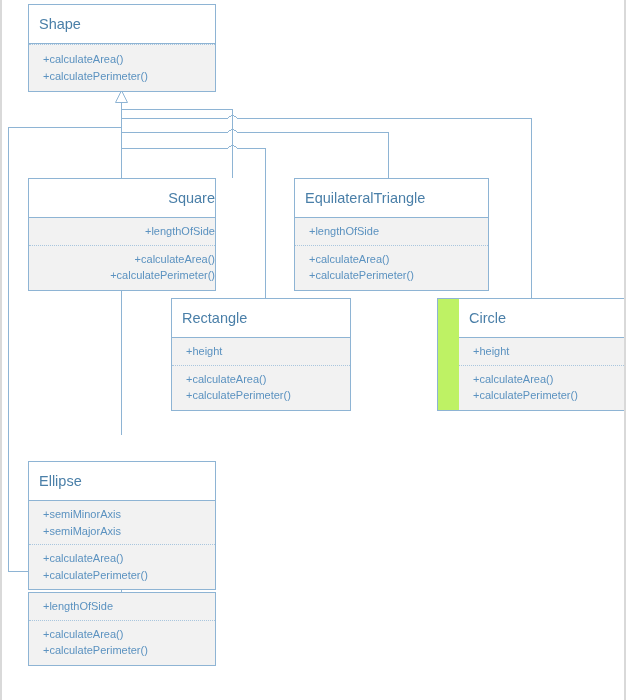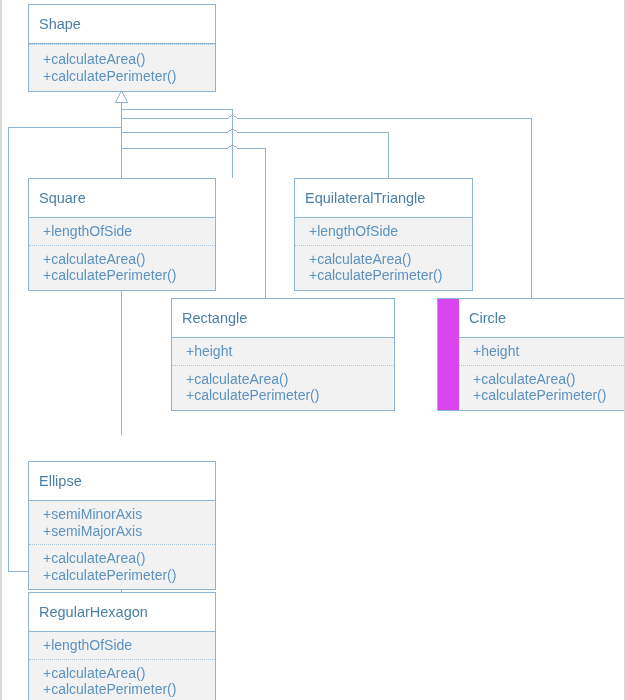--- a/index.html
+++ b/index.html
@@ -21,21 +21,21 @@
   #edges{
     position:absolute;
     left:0; top:0;
     width:626px; height:700px;
     pointer-events:none;
   }
   .uml-class{
     position:absolute;
     box-sizing:border-box;
     border:1px solid #8eb4d4;
-    background:#d946ef;
+    background:#bef264;
     z-index:5;
   }
   .uml-name{
     box-sizing:border-box;
     height:39px;
     line-height:39px;
     padding-left:10px;
     font-size:14.5px;
     color:#4a7fa8;
     background:#ffffff;
@@ -48,21 +48,21 @@
     padding:0;
   }
   .uml-attrs{
     padding:5px 0 5px 0;
     border-bottom:1px dotted #a9c6de;
   }
   .uml-ops{
     padding:5px 0 6px 0;
   }
   .uml-member{
-    font-size:14px;
+    font-size:11px;
     line-height:16.5px;
     color:#5b92c0;
     padding-left:14px;
     white-space:nowrap;
     overflow:hidden;
   }
   
   .ops-only{
     border-top:1px dotted #a9c6de;
     padding:6px 0 7px 0;
@@ -103,47 +103,47 @@
   <div class="uml-class" style="left:26px;top:4px;width:188px;">
     <div class="uml-name">Shape</div>
     <div class="uml-body">
       <div class="uml-ops ops-only">
         <div class="uml-member">+calculateArea()</div>
         <div class="uml-member">+calculatePerimeter()</div>
       </div>
     </div>
   </div>
 
-  <div class="uml-class" style="left:26px;top:178px;width:188px;">
+  <div class="uml-class" style="left:26px;top:178px;width:188px;text-align:right;">
     <div class="uml-name">Square</div>
     <div class="uml-body">
       <div class="uml-attrs">
         <div class="uml-member">+lengthOfSide</div>
       </div>
       <div class="uml-ops">
         <div class="uml-member">+calculateArea()</div>
         <div class="uml-member">+calculatePerimeter()</div>
       </div>
     </div>
   </div>
 
-  <div class="uml-class" style="left:292px;top:178px;width:179px;">
+  <div class="uml-class" style="left:292px;top:178px;width:195px;">
     <div class="uml-name">EquilateralTriangle</div>
     <div class="uml-body">
       <div class="uml-attrs">
         <div class="uml-member">+lengthOfSide</div>
       </div>
       <div class="uml-ops">
         <div class="uml-member">+calculateArea()</div>
         <div class="uml-member">+calculatePerimeter()</div>
       </div>
     </div>
   </div>
 
-  <div class="uml-class" style="left:169px;top:298px;width:224px;">
+  <div class="uml-class" style="left:169px;top:298px;width:180px;">
     <div class="uml-name">Rectangle</div>
     <div class="uml-body">
       <div class="uml-attrs">
         <div class="uml-member">+height</div>
       </div>
       <div class="uml-ops">
         <div class="uml-member">+calculateArea()</div>
         <div class="uml-member">+calculatePerimeter()</div>
       </div>
     </div>
@@ -170,21 +170,20 @@
         <div class="uml-member">+semiMajorAxis</div>
       </div>
       <div class="uml-ops">
         <div class="uml-member">+calculateArea()</div>
         <div class="uml-member">+calculatePerimeter()</div>
       </div>
     </div>
   </div>
 
   <div class="uml-class" style="left:26px;top:592px;width:188px;">
-    <div class="uml-name">RegularHexagon</div>
     <div class="uml-body">
       <div class="uml-attrs">
         <div class="uml-member">+lengthOfSide</div>
       </div>
       <div class="uml-ops">
         <div class="uml-member">+calculateArea()</div>
         <div class="uml-member">+calculatePerimeter()</div>
       </div>
     </div>
   </div>

